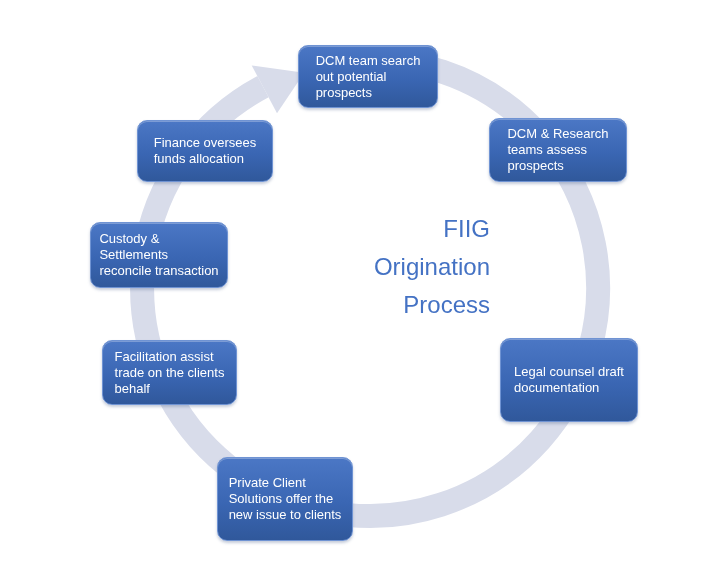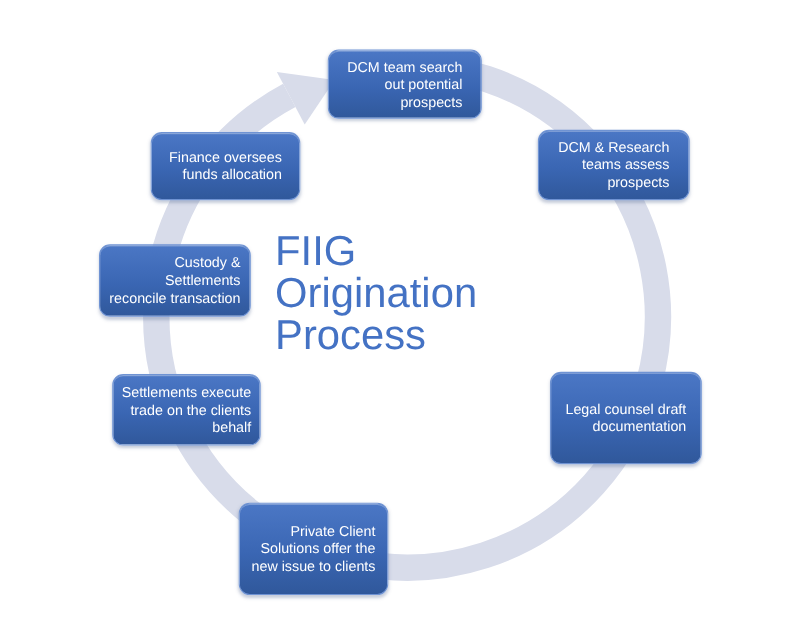--- a/index.html
+++ b/index.html
@@ -42,33 +42,33 @@
     display: flex;
     align-items: center;
     justify-content: center;
     border-radius: 10px;
     border: 1px solid var(--box-border);
     background: linear-gradient(180deg, var(--box-top) 0%, #3A66B3 55%, var(--box-bottom) 100%);
     box-shadow: 0 2px 3px rgba(90,110,150,0.35), inset 0 1px 0 rgba(255,255,255,0.28);
     color: var(--box-text);
     font-size: 13px;
     line-height: 16px;
-    text-align: right;
+    text-align: left;
     white-space: pre-line;
     padding: 2px 4px;
   }
   .diagram-title {
     position: absolute;
     left: 250px; top: 210px;
     width: 240px;
     z-index: 3;
     color: var(--accent-blue);
-    font-size: 38px;
+    font-size: 24px;
     line-height: 38px;
-    text-align: left;
+    text-align: right;
     white-space: pre-line;
   }
 </style>
 </head>
 <body>
 
 <div class="canvas">
 
   <svg class="cycle" width="726" height="576" viewBox="0 0 726 576">
     <path class="ring" d="M 338.3 62.2 A 228 228 0 1 1 263.0 86.7"></path>
@@ -98,21 +98,21 @@
   </div>
 
 
   <div class="step" style="left:217px; top:457px; width:136px; height:84px">
     <span>Private Client
 Solutions offer the
 new issue to clients</span>
   </div>
 
   <div class="step" style="left:102px; top:340px; width:135px; height:65px">
-    <span>Settlements execute
+    <span>Facilitation assist
 trade on the clients
 behalf</span>
   </div>
 
   <div class="step" style="left:137px; top:120px; width:136px; height:62px">
     <span>Finance oversees
 funds allocation</span>
   </div>
 
   <div class="step" style="left:90px;  top:222px; width:138px; height:66px">

